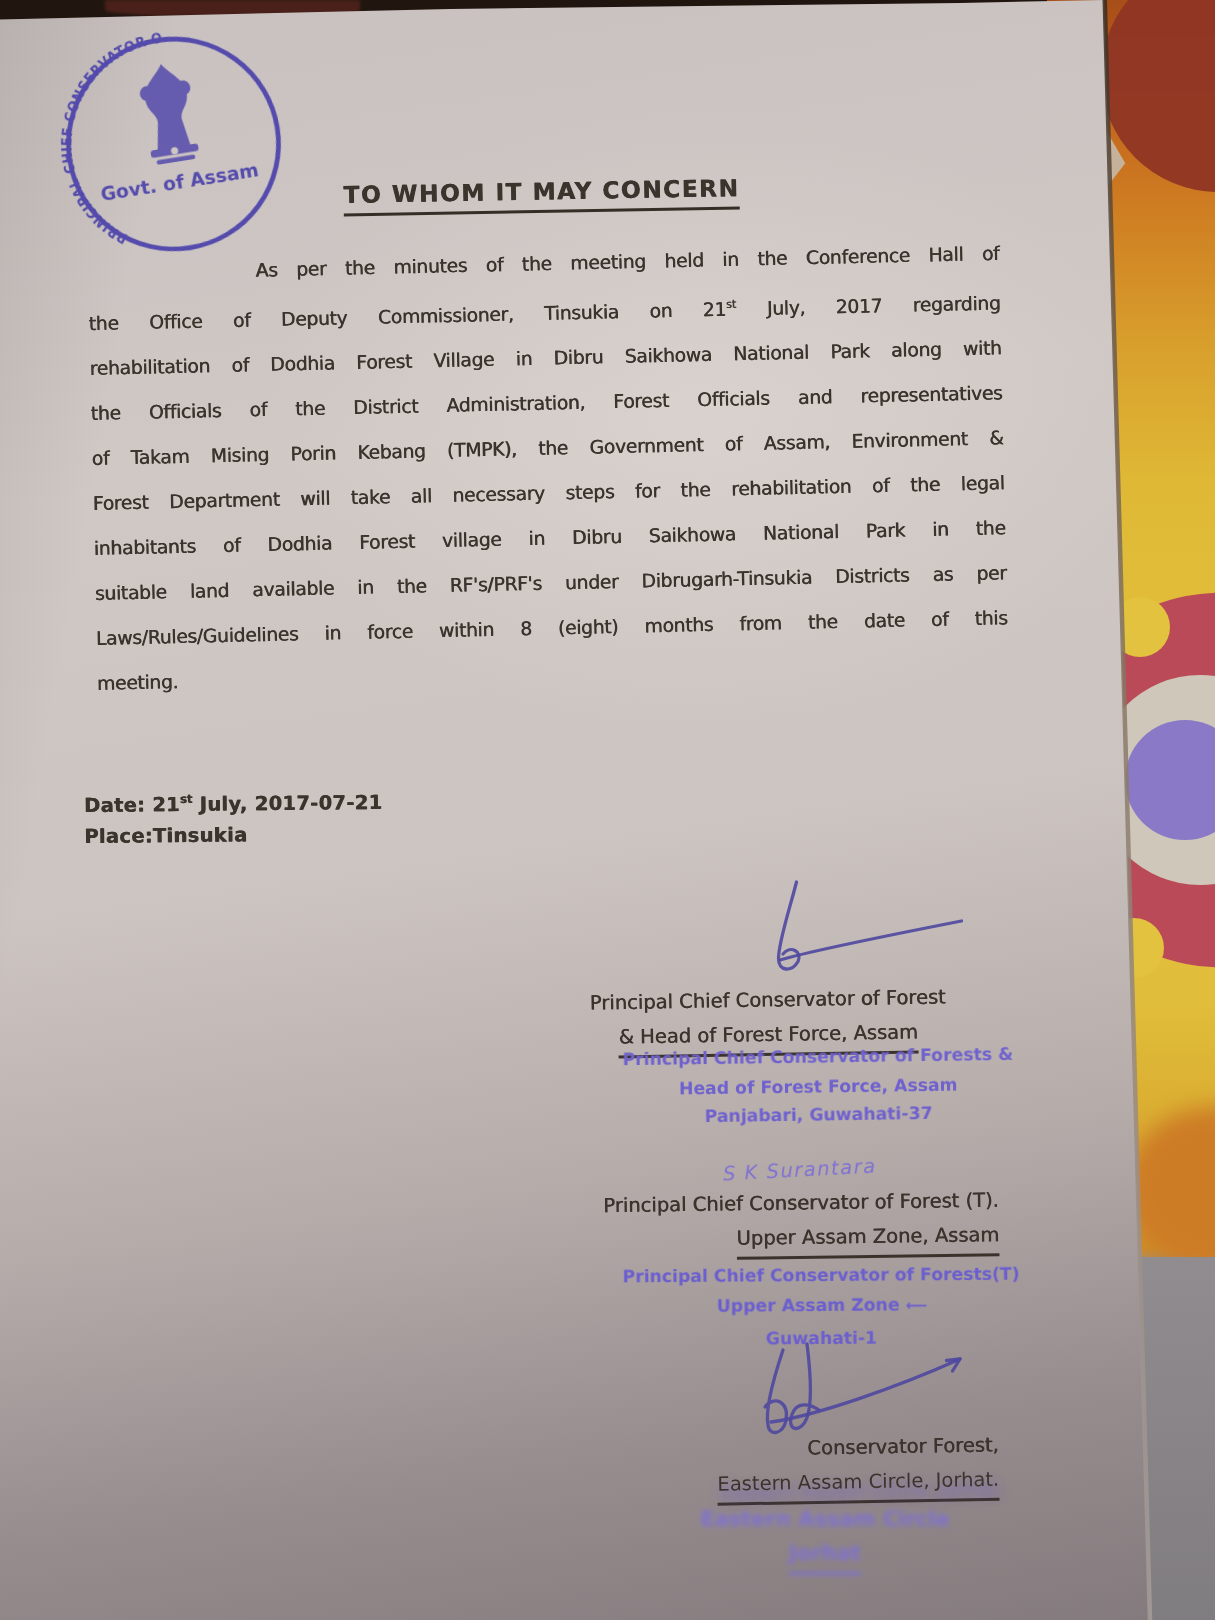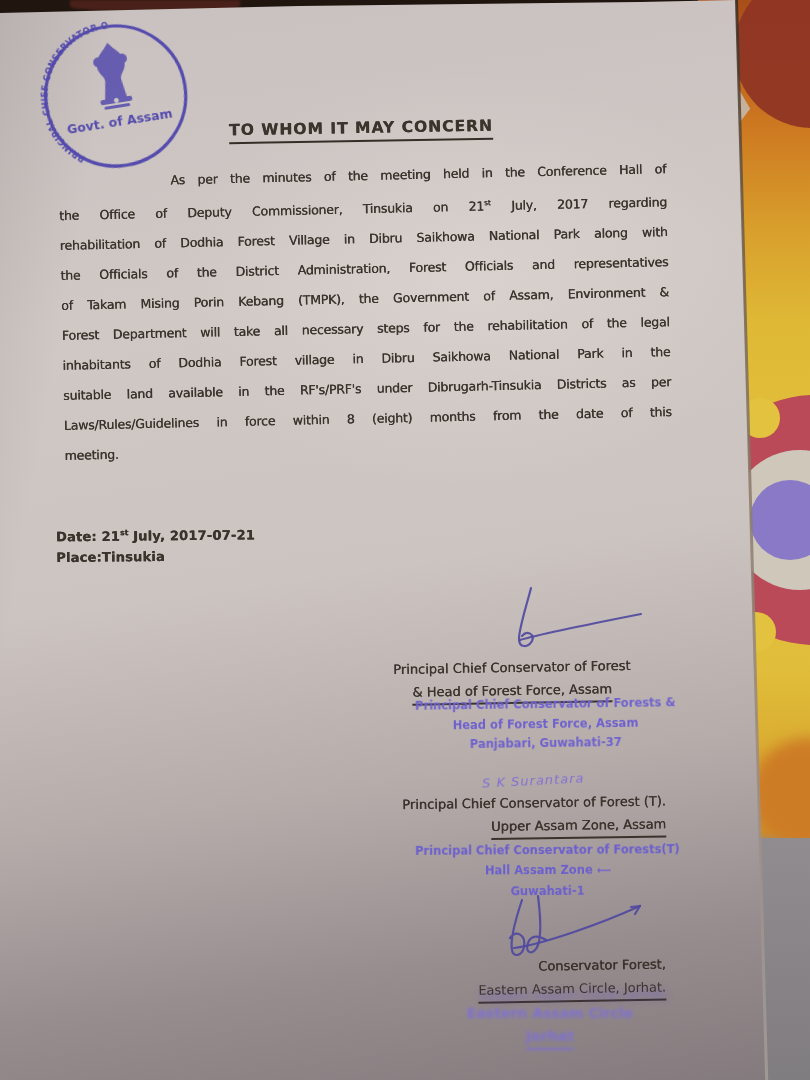--- a/index.html
+++ b/index.html
@@ -176,21 +176,21 @@
   </div>
 
   <div class="hand2">S K Surantara</div>
   <div class="typedblock block2 typed-ink">
     <div>Principal Chief Conservator of Forest (T).</div>
     <div class="ul">Upper Assam Zone, Assam</div>
   </div>
   <div class="stamp stamp2">
     <div>Principal Chief Conservator of Forests(T)</div>
     <div>
-      <span>Hall Assam Zone</span>
+      <span>Upper Assam Zone</span>
       <span class="arrow">⟵</span>
     </div>
     <div>Guwahati-1</div>
   </div>
 
   <svg class="sig" style="left:500px; top:890px;" width="145" height="74" viewBox="0 0 145 74">
     <path d="M 22,10 C 16,28 10,50 12,60 C 13,68 22,66 24,57 C 26,44 16,40 10,48"></path>
     <path d="M 38,6 C 40,22 42,44 38,55 C 34,66 24,64 28,53 C 31,44 40,46 46,50"></path>
     <path d="M 14,58 C 44,54 100,34 140,16"></path>
     <path d="M 140,16 l -9,1 m 9,-1 l -5,8"></path>

